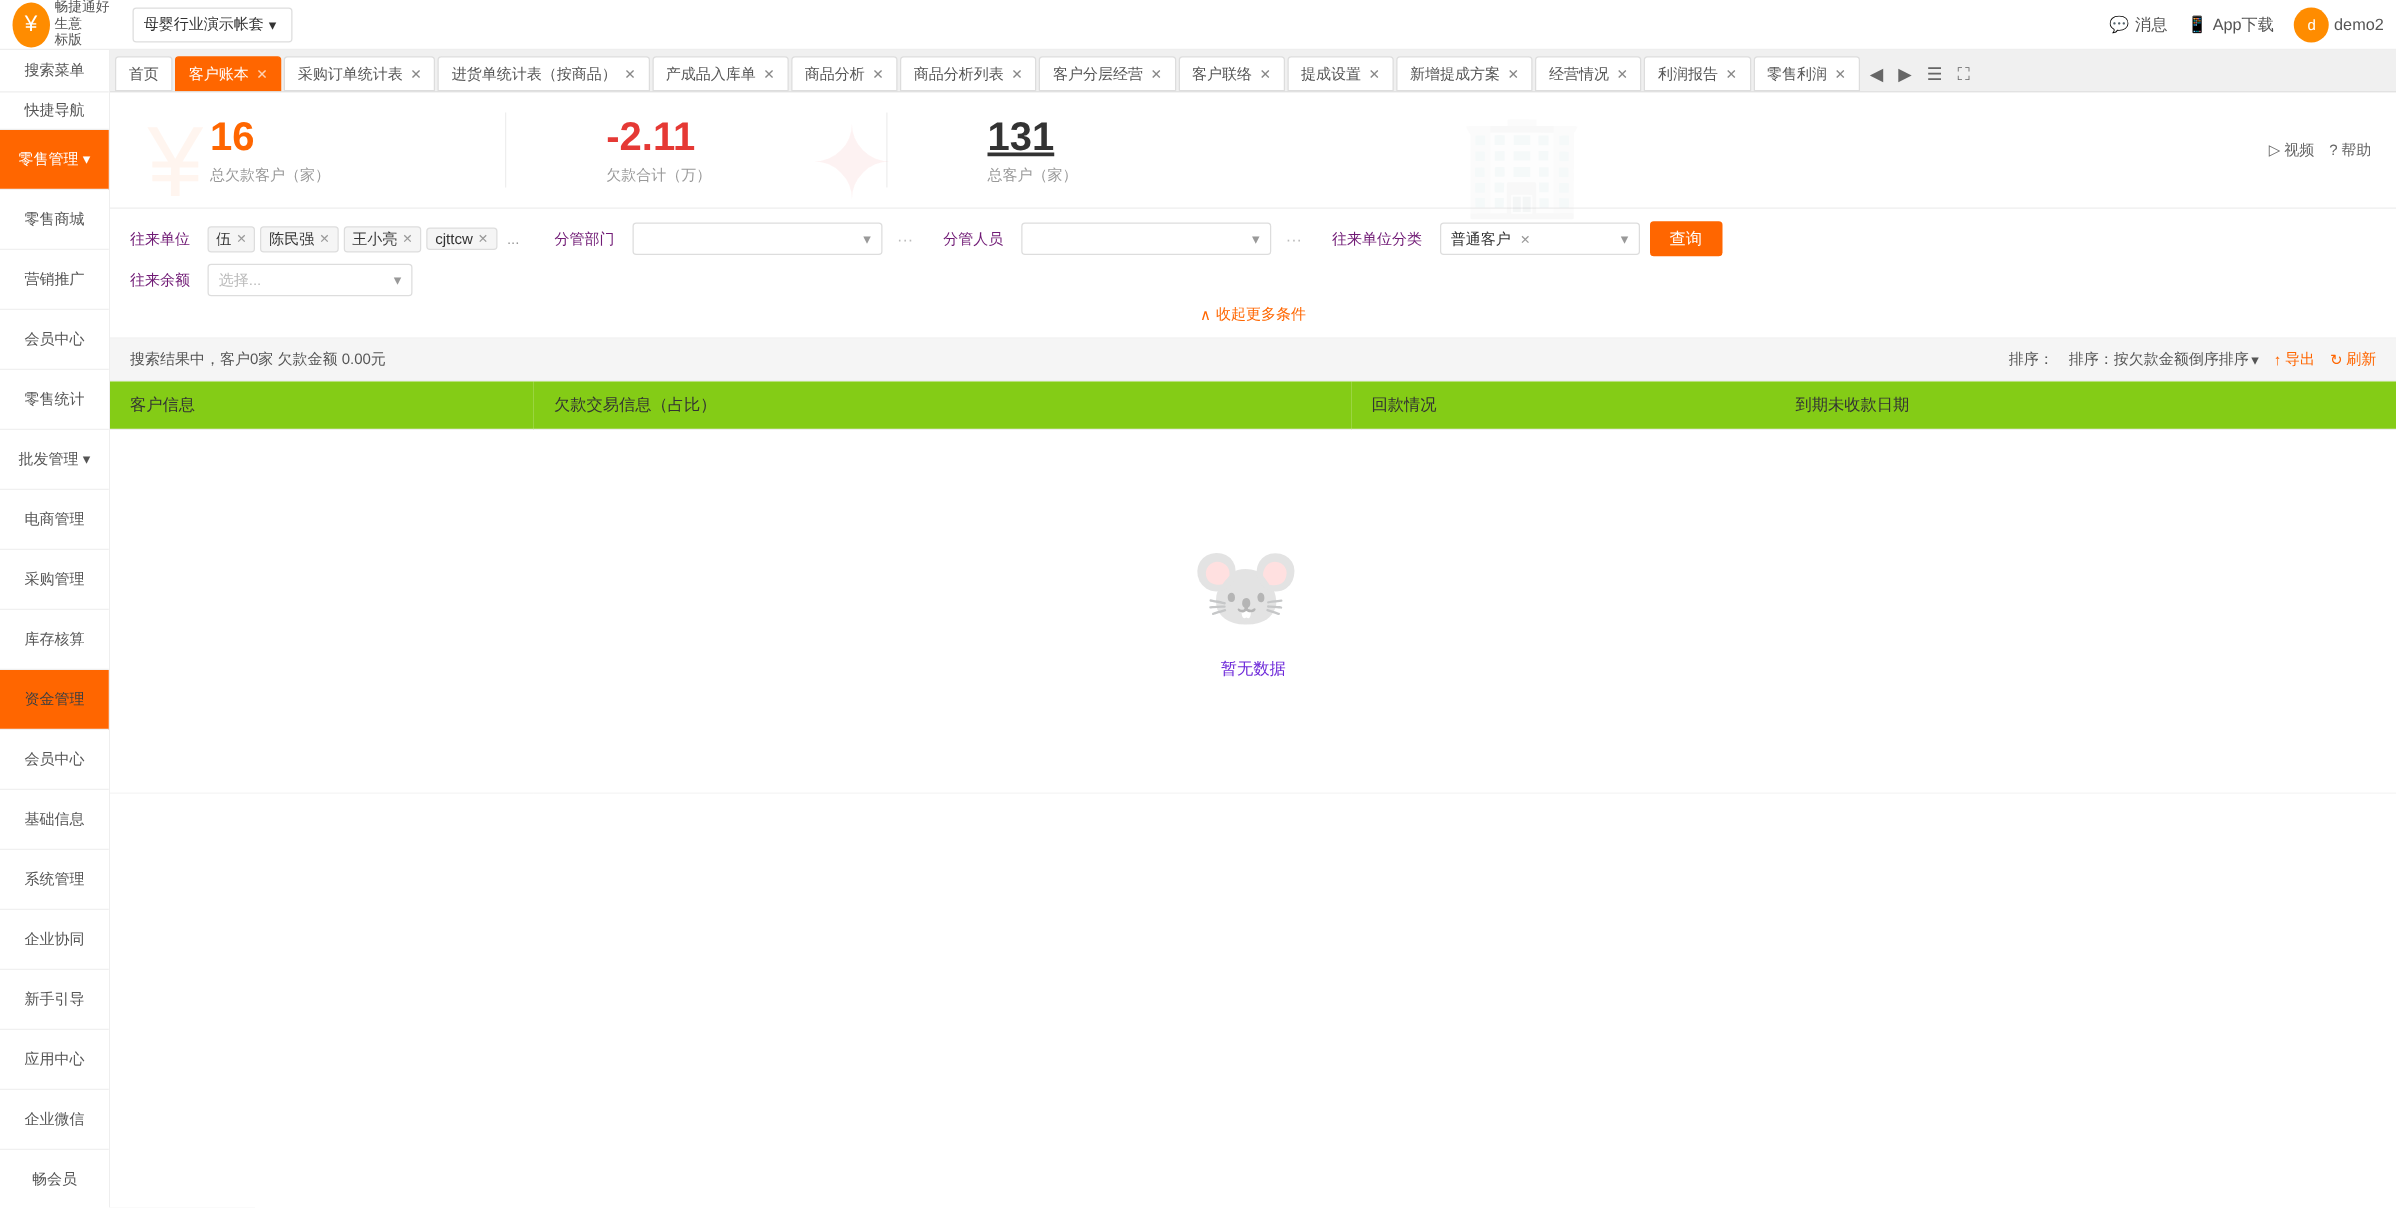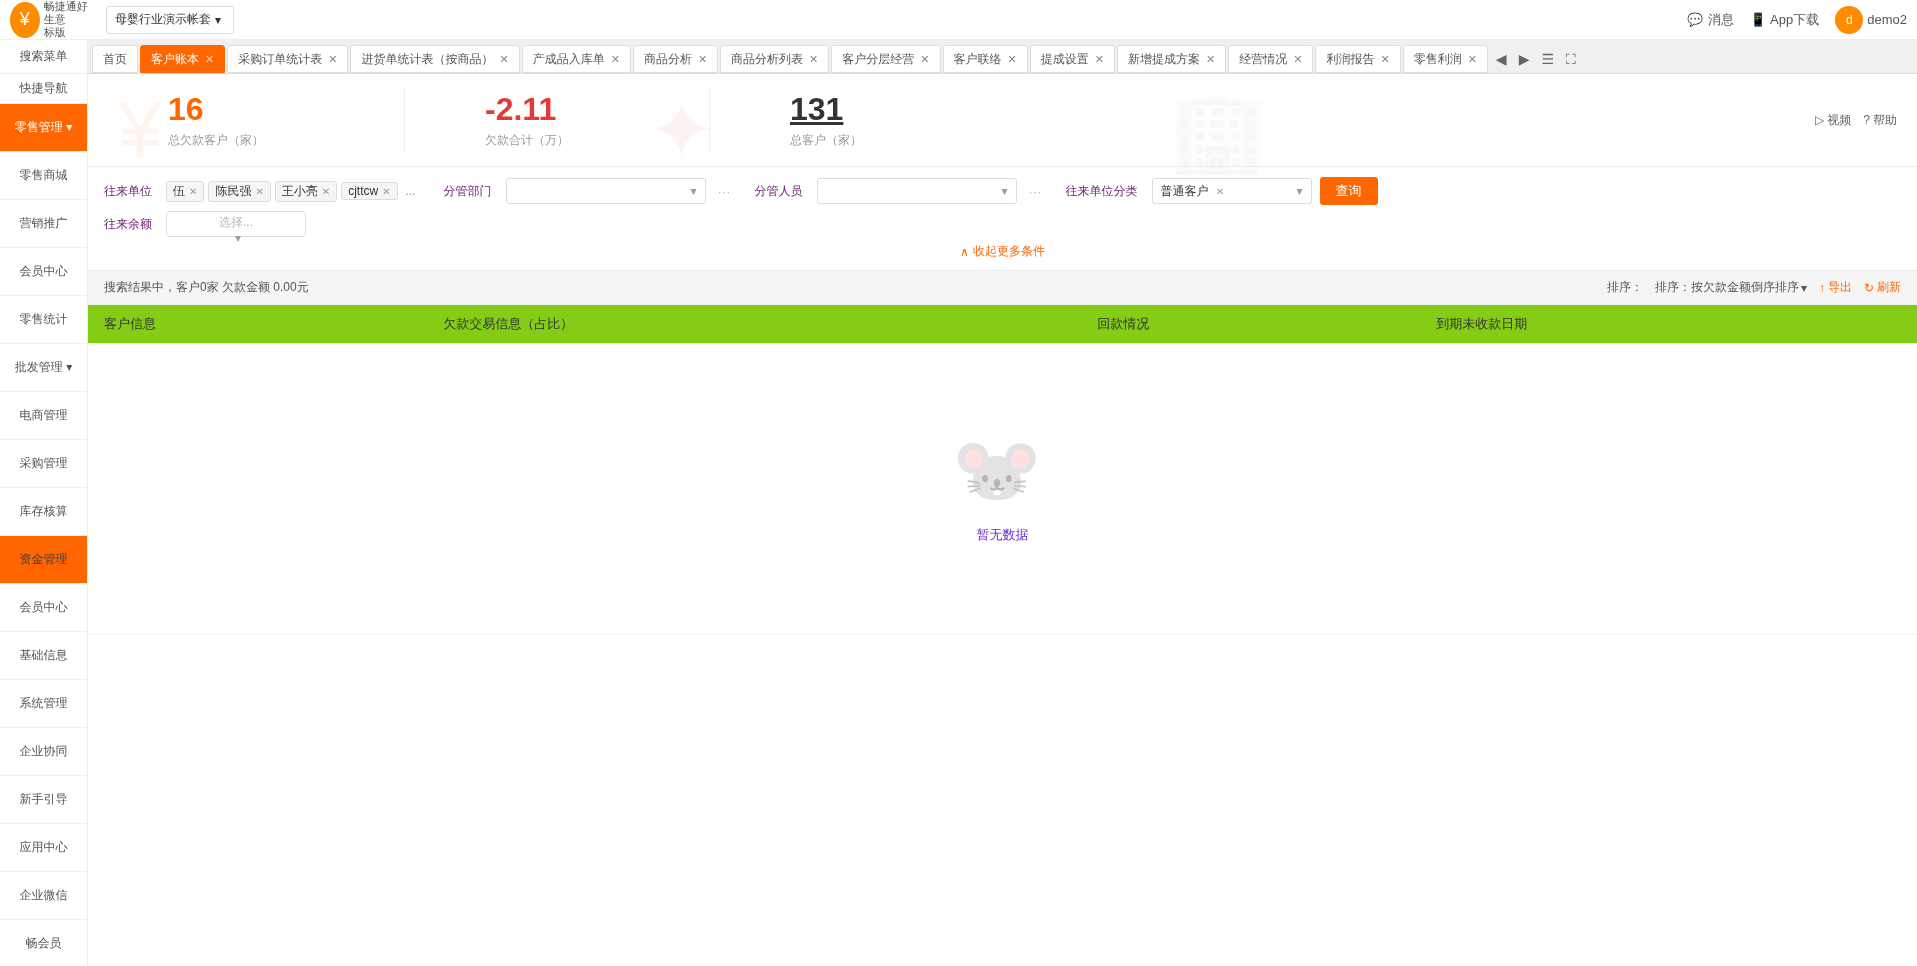--- a/index.html
+++ b/index.html
@@ -283,21 +283,21 @@
                 <span style="margin-left:4px;color:#999;font-size:10px;cursor:pointer;">✕</span>
               </span>
               <span class="arrow">▾</span>
             </div>
 
             <button class="query-btn">查询</button>
           </div>
 
           <div class="filter-row">
             <span class="filter-label">往来余额</span>
-            <div class="filter-select" style="width:140px;flex-direction:column;">
+            <div class="filter-select" style="width:164px;">
               <span class="placeholder">选择...</span>
               <span class="arrow">▾</span>
             </div>
           </div>
 
           <div style="text-align:center;">
             <div class="collapse-btn">
               <span>∧</span>
               <span>收起更多条件</span>
             </div>

